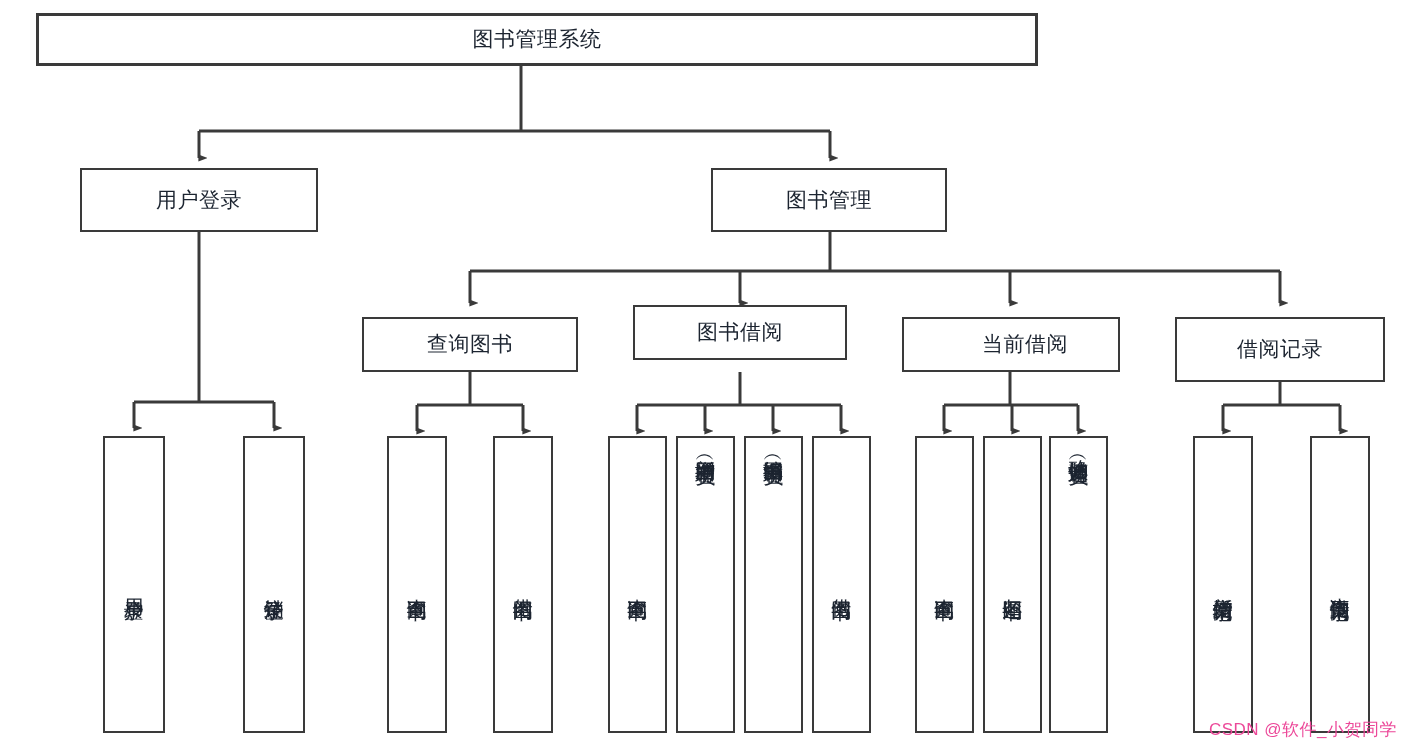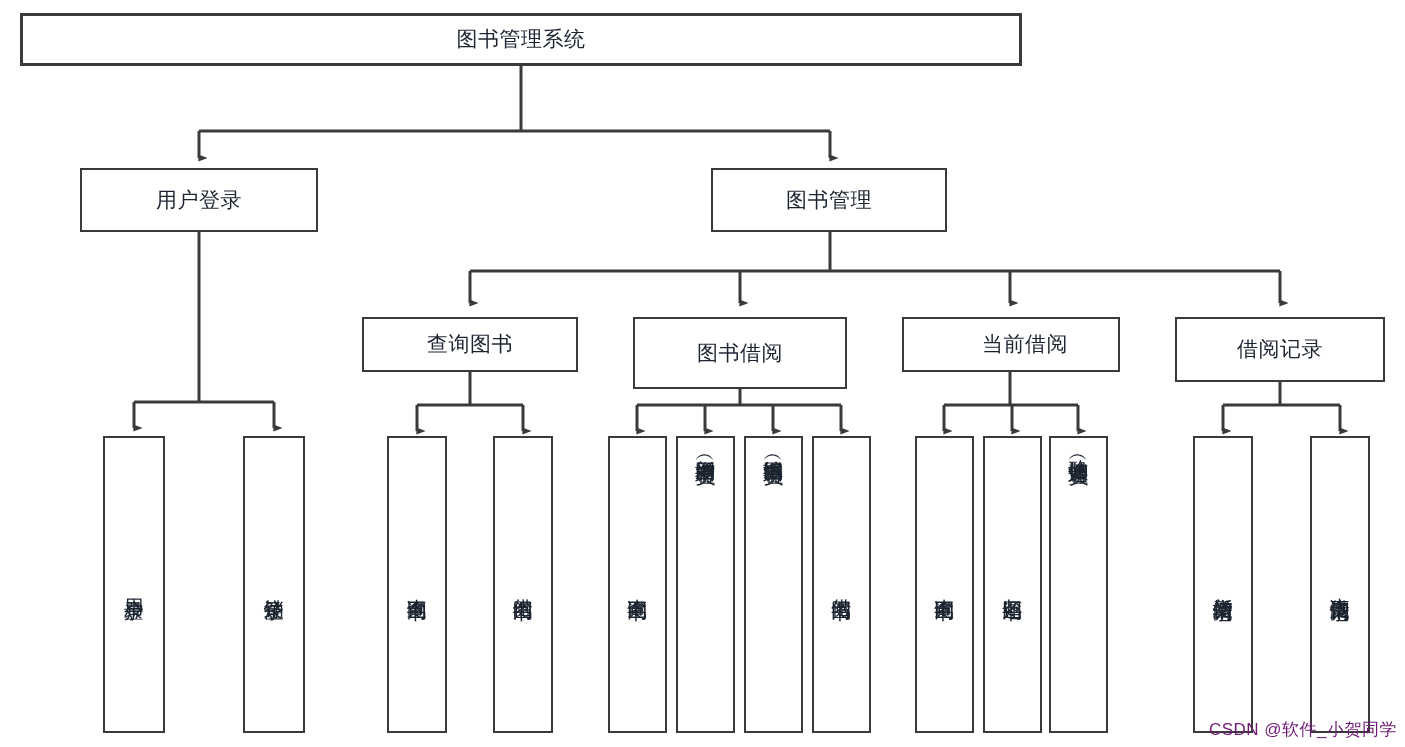--- a/index.html
+++ b/index.html
@@ -29,20 +29,21 @@
     box-sizing: border-box;
     background: #ffffff;
     border: 2.5px solid #3a3a3a;
     display: flex;
     align-items: center;
     justify-content: center;
     color: #1c2430;
   }
   .node.root-node {
     border-width: 3px;
+    margin-left: 16px;
   }
   .node-label {
     font-size: 21px;
     line-height: 1.15;
     letter-spacing: 0.5px;
     white-space: nowrap;
     color: #1c2430;
   }
   .node.leaf {
     align-items: flex-start;
@@ -60,21 +61,21 @@
   }
   .node.leaf.center-text {
     align-items: center;
     padding-top: 0;
   }
   #watermark {
     position: absolute;
     right: 8px;
     bottom: 6px;
     font-size: 17px;
-    color: #701a75;
+    color: #ec4899;
     letter-spacing: 0.5px;
     white-space: nowrap;
     pointer-events: none;
   }
 </style>
 </head>
 <body>
 
 <div id="diagram-root">
 
@@ -148,21 +149,21 @@
   </div>
 
   <div class="node" style="left:711px; top:168px; width:236px; height:64px;align-items:center;">
     <span class="node-label">图书管理</span>
   </div>
 
   <div class="node" style="left:362px; top:317px; width:216px; height:55px;">
     <span class="node-label">查询图书</span>
   </div>
 
-  <div class="node" style="left:633px; top:317px; width:214px; height:72px;">
+  <div class="node" style="left:633px; top:305px; width:214px; height:55px;">
     <span class="node-label">图书借阅</span>
   </div>
 
   <div class="node" style="left:902px; top:317px; width:218px; height:55px;padding-left:28px;">
     <span class="node-label">当前借阅</span>
   </div>
 
   <div class="node" style="left:1175px; top:317px; width:210px; height:65px;">
     <span class="node-label">借阅记录</span>
   </div>

